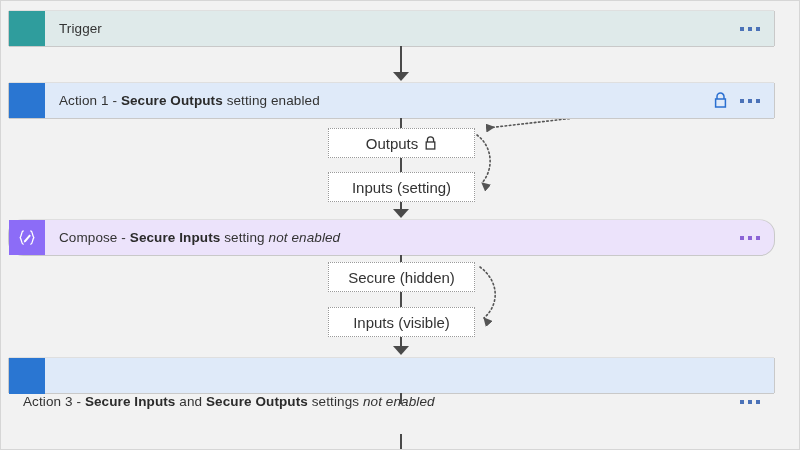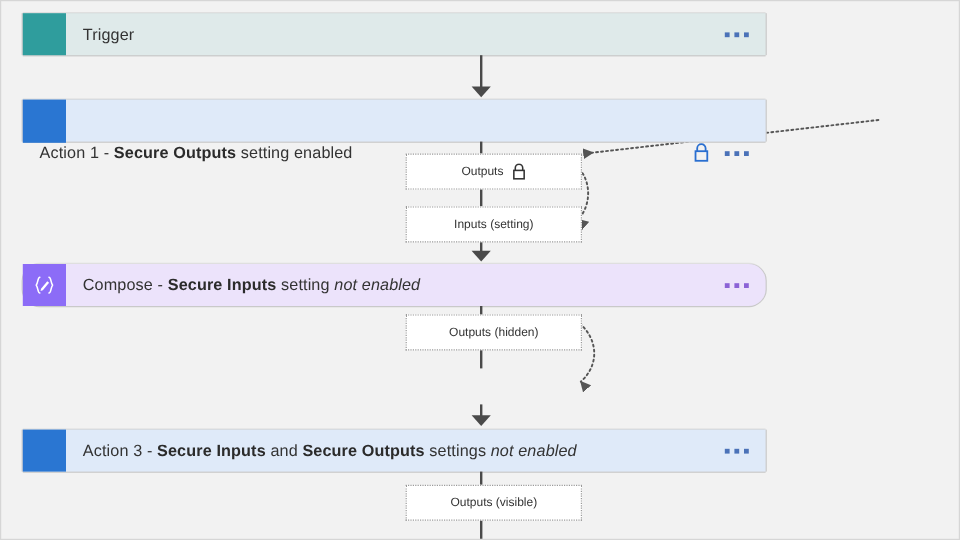--- a/index.html
+++ b/index.html
@@ -14,22 +14,22 @@
     background: #f2f2f2;
     border: 1px solid #d6d6d6;
     box-sizing: border-box;
     overflow: hidden;
     font-family: "Liberation Sans", sans-serif;
   }
 
   
   .step {
     position: absolute;
-    left: 18px;
-    width: 619px;
+    left: 8px;
+    width: 765px;
     height: 35px;
     display: flex;
     align-items: stretch;
     box-shadow: 0 1px 0 0 #c9c9c9, 1px 0 0 0 #c9c9c9, -1px 0 0 0 #c9c9c9, 0 -1px 0 0 #dfdfdf;
     box-sizing: border-box;
     justify-content: space-between;
   }
   .step-icon {
     width: 36px;
     flex: 0 0 36px;
@@ -95,31 +95,31 @@
     left: 392px;
     width: 0; height: 0;
     border-left: 8px solid transparent;
     border-right: 8px solid transparent;
     border-top: 9px solid #4a4a4a;
   }
 
   
   .dbox {
     position: absolute;
-    left: 337px;
+    left: 327px;
     width: 147px;
     height: 30px;
     background: #ffffff;
     border: 1px dotted #9a9a9a;
     box-sizing: border-box;
     display: flex;
     align-items: center;
     justify-content: center;
     gap: 6px;
-    font-size: 10px;
+    font-size: 15px;
     color: #333333;
   }
 
   
   #overlay {
     position: absolute;
     left: 0; top: 0;
     width: 800px; height: 450px;
     pointer-events: none;
   }
@@ -166,21 +166,21 @@
             <span></span>
             <span></span>
         </span>
       </span>
     </div>
   </div>
 
   <div class="vline" style="top:45px; height:28px;"></div>
   <div class="arrowhead" style="top:71px;"></div>
 
-  <div class="step row-action" style="top:82px;flex-direction:column;">
+  <div class="step row-action" style="top:82px;">
     <div class="step-icon"></div>
     <div class="step-body">
       <span class="step-label">Action 1 - <b>Secure Outputs</b> setting enabled</span>
       <span class="step-right">
         <span style="display:inline-flex;">
           <svg width="15" height="17" viewBox="0 0 15 17" aria-hidden="true">
             <path d="M4 7 V4.6 A3.5 3.5 0 0 1 11 4.6 V7" fill="none" stroke="#2a6fd0" stroke-width="1.5"></path>
             <rect x="2.6" y="7" width="9.8" height="8" fill="none" stroke="#2a6fd0" stroke-width="1.5"></rect>
           </svg>
         </span>
@@ -230,44 +230,44 @@
             <span></span>
             <span></span>
         </span>
       </span>
     </div>
   </div>
 
   <div class="vline" style="top:254px; height:11px;"></div>
 
   <div class="dbox" style="top:261px;">
-    <span>Outputs (hidden)</span>
+    <span>Secure (hidden)</span>
   </div>
 
   <div class="vline" style="top:291px; height:15px;"></div>
 
+  <div class="dbox" style="top:306px;">
+    <span>Inputs (visible)</span>
+  </div>
 
   <div class="vline" style="top:336px; height:12px;"></div>
   <div class="arrowhead" style="top:345px;"></div>
 
-  <div class="step row-action" style="top:357px;">
+  <div class="step row-action" style="top:357px;flex-direction:column;">
     <div class="step-icon"></div>
     <div class="step-body">
       <span class="step-label">Action 3 - <b>Secure Inputs</b> and <b>Secure Outputs</b> settings <i>not enabled</i></span>
       <span class="step-right">
         <span class="dots">
           <span></span>
             <span></span>
             <span></span>
         </span>
       </span>
     </div>
   </div>
 
   <div class="vline" style="top:392px; height:11px;"></div>
 
-  <div class="dbox" style="top:403px;">
-    <span>Outputs (visible)</span>
-  </div>
 
   <div class="vline" style="top:433px; height:17px;"></div>
 
 </div>
 
 </body></html>

